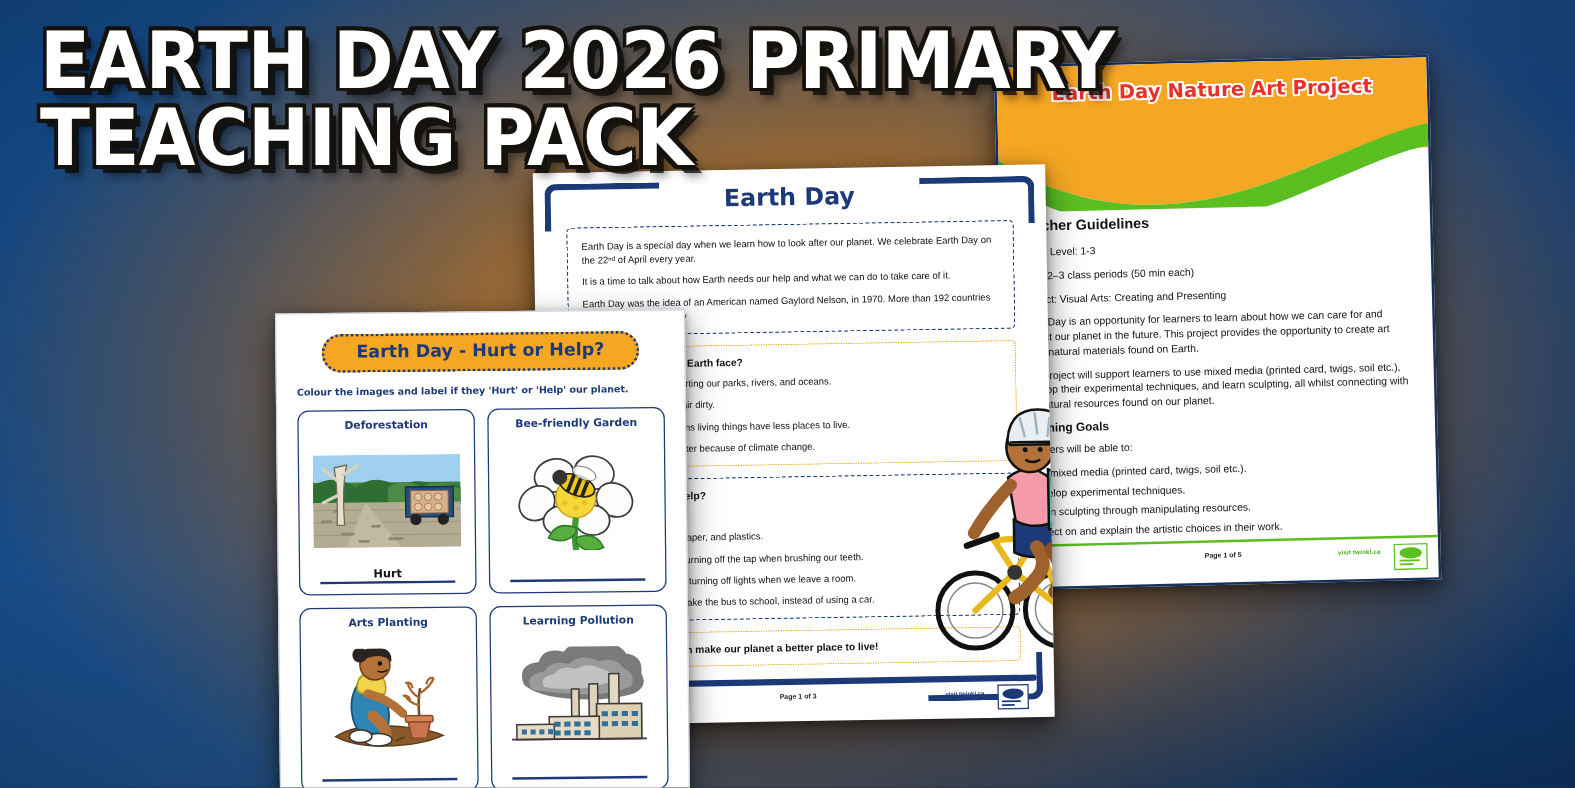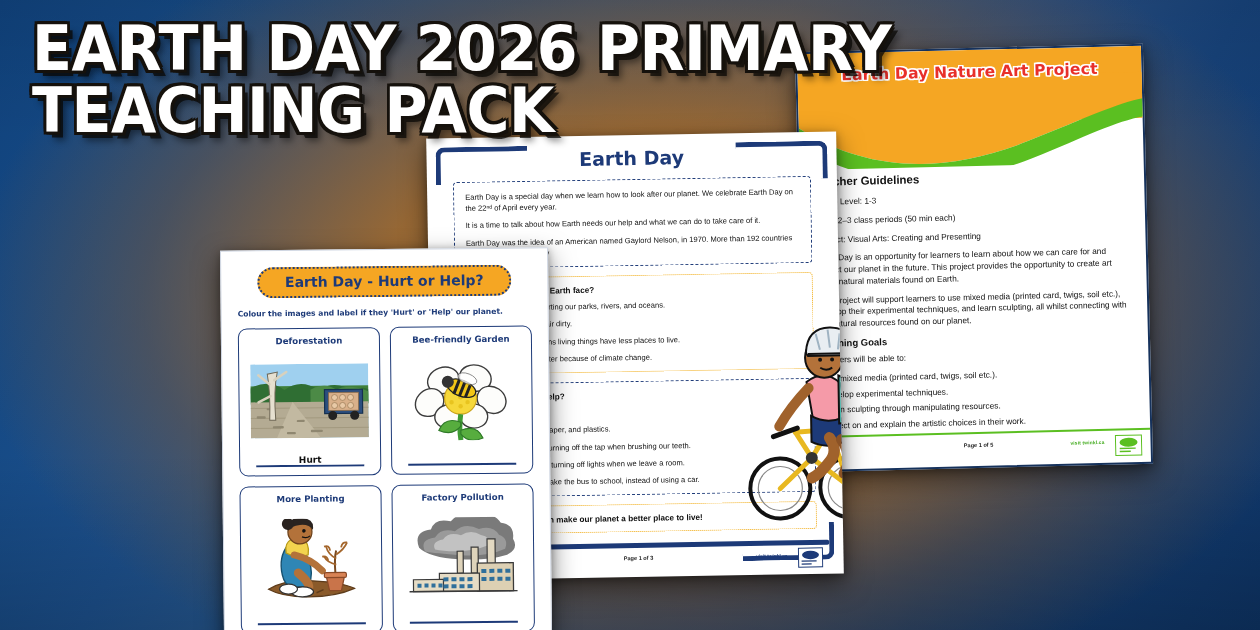--- a/index.html
+++ b/index.html
@@ -455,21 +455,21 @@
           <path d="M51 72 q16 -6 22 8 q-14 6 -22 -4z" fill="#57ad3e" stroke="#2f7a28" stroke-width="1.2"></path>
         </svg>
       </div>
       <div class="ansrow">
         <div class="ansline"></div>
         <div class="ansval"></div>
       </div>
     </div>
 
     <div class="card">
-      <div class="cap">More Planting</div>
+      <div class="cap">Arts Planting</div>
       <div class="art">
         <svg width="106" height="80" viewBox="0 0 106 80" aria-hidden="true">
           <path d="M10 70 q16 -10 44 -8 q30 2 42 8 q-18 8 -46 8 q-26 0 -40 -8z" fill="#8a5a2a" stroke="#5e3c1b" stroke-width="1.2"></path>
           <path d="M24 72 l6 -3 M40 74 l7 -3 M58 74 l7 -3 M72 70 l6 -3" stroke="#5e3c1b" stroke-width="1.4"></path>
           <path d="M30 26 q-10 12 -6 30 q2 10 10 12 l16 0 q6 -14 0 -28 q-6 -14 -20 -14z" fill="#2f86b5" stroke="#16506f" stroke-width="1.4"></path>
           <path d="M34 20 q-8 4 -6 14 q10 6 22 2 q2 -12 -6 -16z" fill="#f2d34e" stroke="#b89b18" stroke-width="1.3"></path>
           <ellipse cx="42" cy="13" rx="12" ry="12" fill="#b3723a" stroke="#6f441d" stroke-width="1.3"></ellipse>
           <path d="M30 12 q-2 -13 12 -13 q15 0 13 12 q-4 -6 -13 -5 q-9 1 -12 6z" fill="#2a2320"></path>
           <circle cx="30" cy="5" r="6" fill="#2a2320"></circle>
           <circle cx="46" cy="12" r="1.8" fill="#111"></circle>
@@ -485,21 +485,21 @@
           <path d="M66 28 q5 -2 6 4 M89 24 q-5 -1 -6 5 M64 38 q5 -1 6 4" fill="none" stroke="#a4662c" stroke-width="1.8"></path>
         </svg>
       </div>
       <div class="ansrow">
         <div class="ansline"></div>
         <div class="ansval"></div>
       </div>
     </div>
 
     <div class="card">
-      <div class="cap">Factory Pollution</div>
+      <div class="cap">Learning Pollution</div>
       <div class="art">
         <svg width="116" height="80" viewBox="0 0 116 80" aria-hidden="true">
           <path d="M14 30 q-6 -16 12 -18 q4 -12 20 -8 q10 -12 26 -4 q16 -6 24 6 q14 2 12 16 q6 10 -6 16 q-20 6 -48 4 q-30 -2 -40 -12z" fill="#6f6f6f" opacity="0.92"></path>
           <path d="M20 34 q-6 -12 10 -14 q6 -10 20 -6 q10 -9 24 -2 q14 -4 20 6 q10 4 6 14 q-18 8 -44 6 q-26 -2 -36 -4z" fill="#9a9a9a"></path>
           <path d="M30 32 q-4 -8 8 -10 q6 -8 18 -4 q10 -6 20 0 q10 2 8 10 q-16 6 -32 6 q-14 0 -22 -2z" fill="#c2c2c2"></path>
           <rect x="82" y="22" width="8" height="34" fill="#e3d9c2" stroke="#3a3a3a" stroke-width="1.2"></rect>
           <rect x="66" y="30" width="7" height="26" fill="#ded3ba" stroke="#3a3a3a" stroke-width="1.2"></rect>
           <rect x="52" y="34" width="6" height="22" fill="#ded3ba" stroke="#3a3a3a" stroke-width="1.2"></rect>
           <path d="M72 46 h36 v28 h-36z" fill="#ddd0b3" stroke="#3a3a3a" stroke-width="1.3"></path>
           <path d="M34 56 h40 v18 h-40z" fill="#e6dcc5" stroke="#3a3a3a" stroke-width="1.2"></path>

